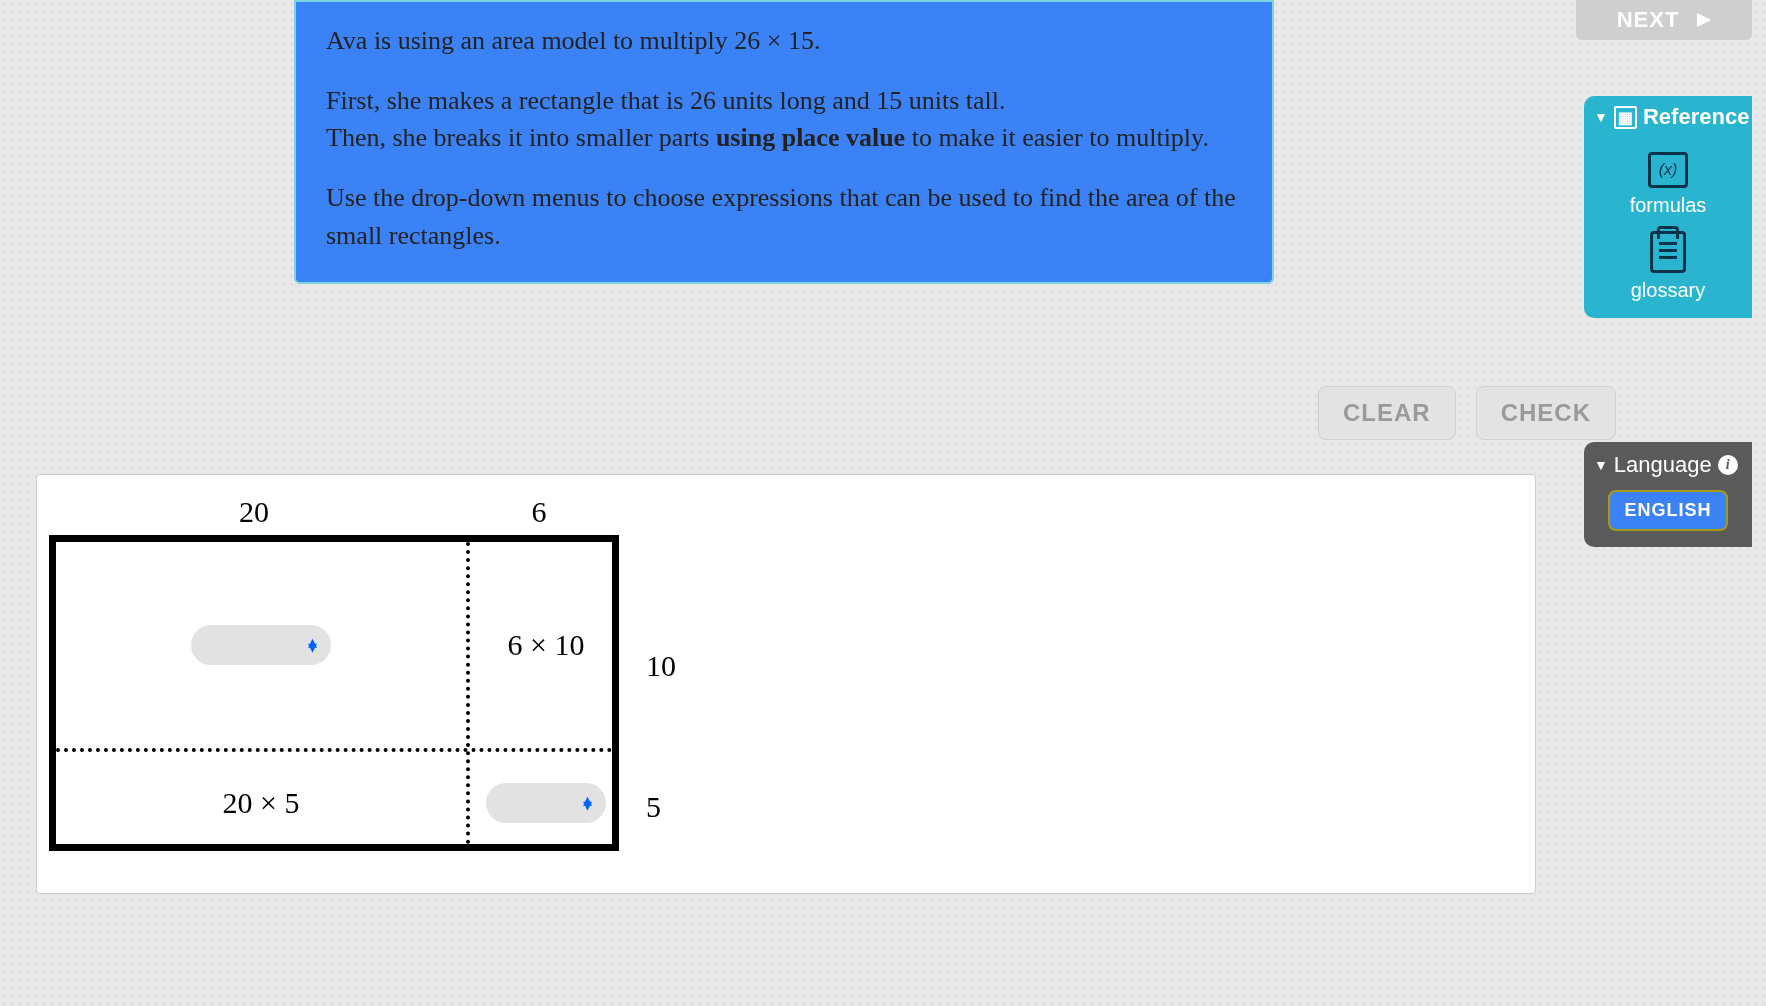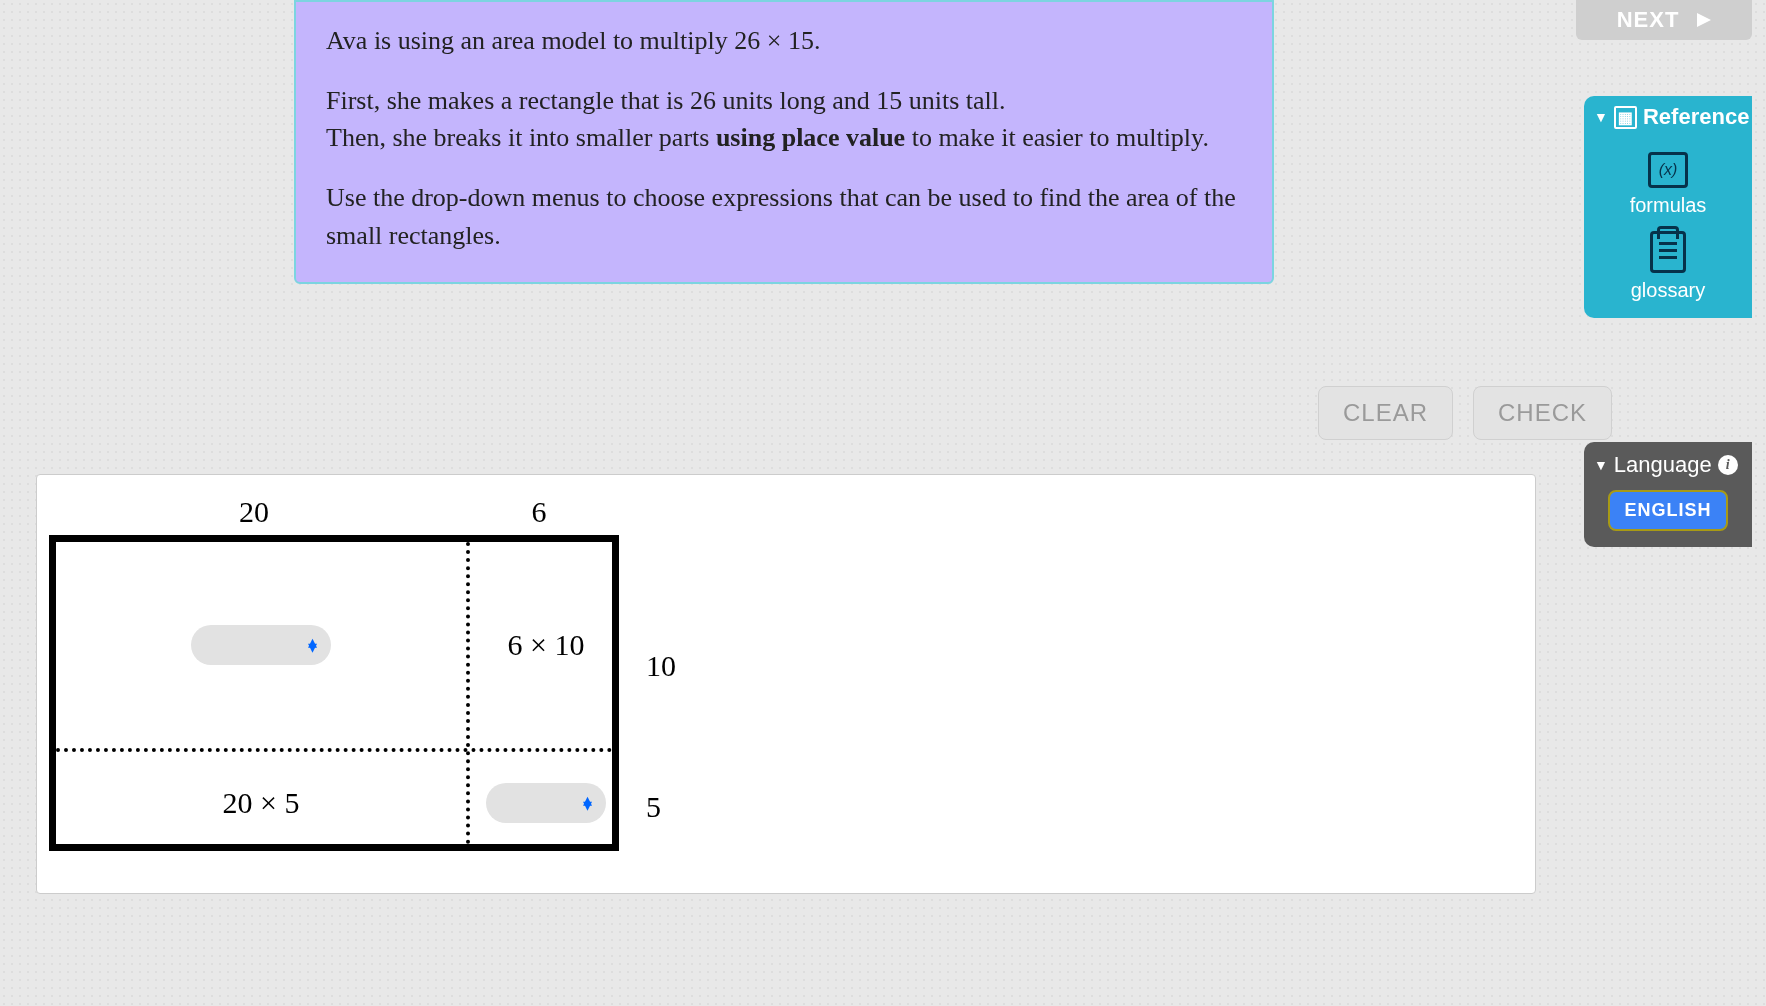--- a/index.html
+++ b/index.html
@@ -11,21 +11,21 @@
   width: 1766px;
   height: 1006px;
   position: relative;
   overflow: hidden;
 }
 .prompt-box {
   position: absolute;
   left: 294px;
   top: 0;
   width: 980px;
-  background: #c4b5fd;
+  background: #3b82f6;
   border: 2px solid #7cd4e0;
   border-radius: 0 0 6px 6px;
   padding: 20px 30px 28px 30px;
   font-size: 26px;
   line-height: 1.45;
   color: #222;
 }
 .prompt-box p { margin-bottom: 22px; }
 .prompt-box p:last-child { margin-bottom: 0; }
 .mathnum { font-family: Georgia, serif; }
@@ -159,21 +159,21 @@
   display: flex;
   gap: 20px;
 }
 .action-btn {
   background: #e3e3e3;
   color: #9a9a9a;
   border: 1px solid #d0d0d0;
   border-radius: 8px;
   padding: 12px 24px;
   font-family: Arial, sans-serif;
-  font-weight: normal;
+  font-weight: bold;
   font-size: 24px;
   letter-spacing: 1px;
 }
 
 .work-area {
   position: absolute;
   left: 36px;
   top: 474px;
   width: 1500px;
   height: 420px;

